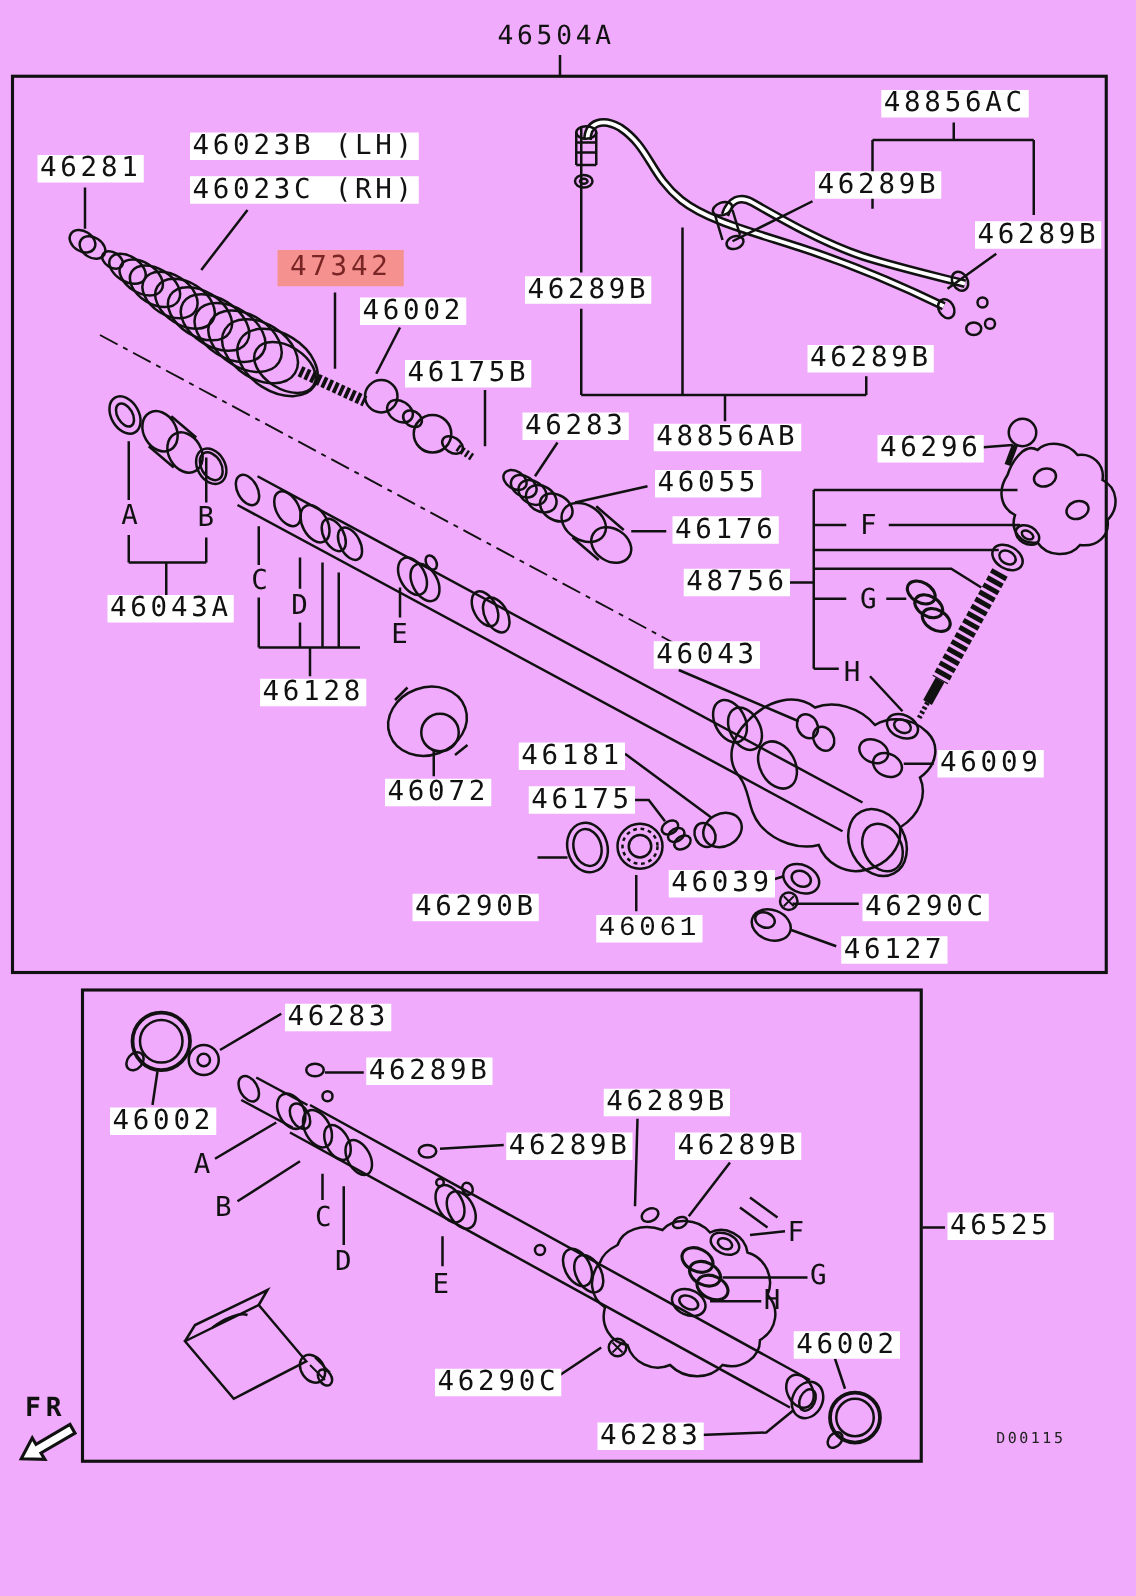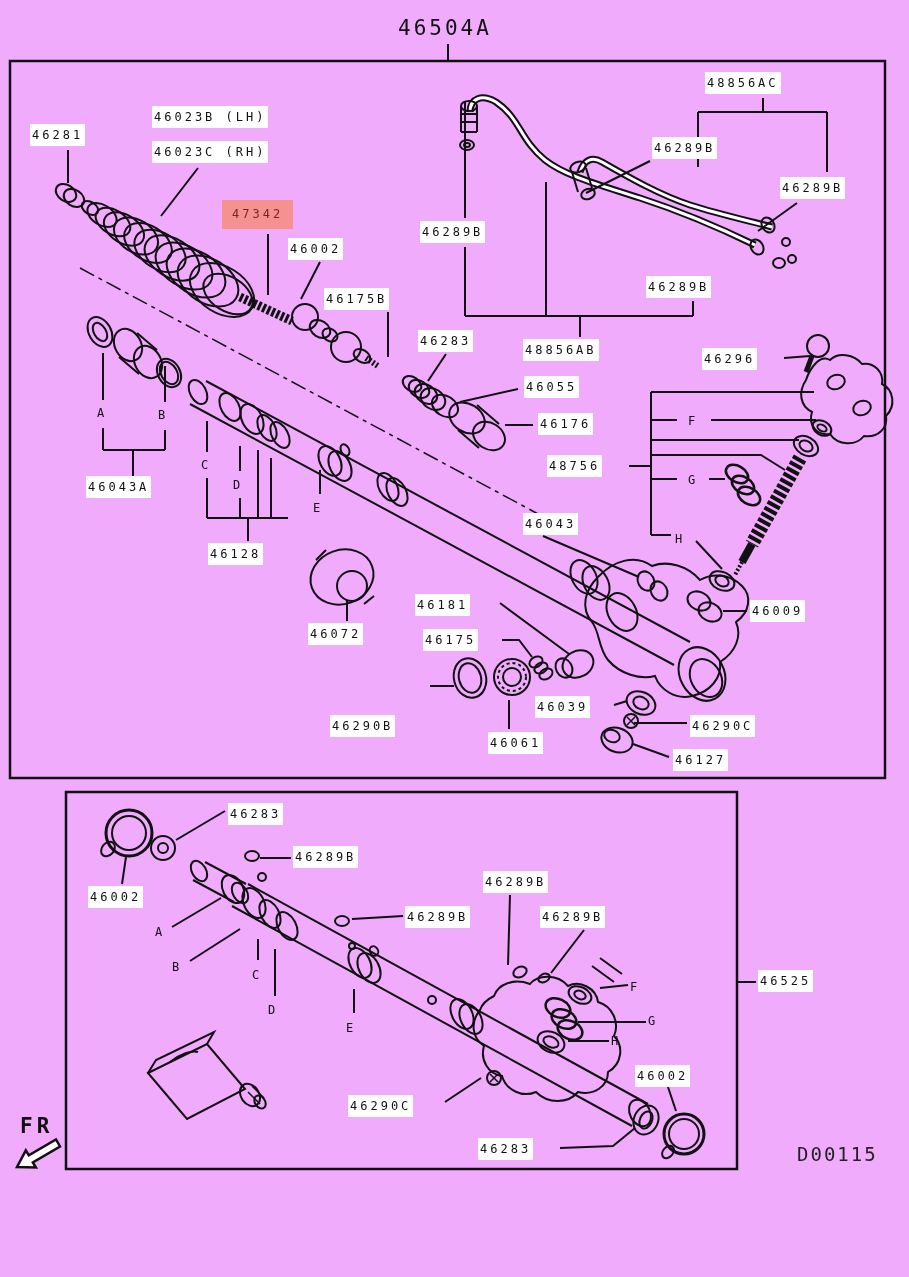--- a/index.html
+++ b/index.html
@@ -1,24 +1,24 @@
 <!DOCTYPE html>
 <html><head>
 <meta charset="utf-8">
 <style>
   html,body{margin:0;padding:0;background:#fff;}
   .stage{position:relative;width:909px;height:1277px;background:#f0abfc;overflow:hidden;
          font-family:"DejaVu Sans Mono", monospace;}
   .stage svg{position:absolute;left:0;top:0;}
-  .part-label{position:absolute;font-size:12px;line-height:22px;letter-spacing:3px;
+  .part-label{position:absolute;font-size:22px;line-height:22px;letter-spacing:3px;
               color:#111;white-space:nowrap;background:#fff;padding:0 2px;}
   .part-label.letter{background:transparent;padding:0;}
   .part-label.hl{padding:3px 10px 4px 10px;}
   .title-label{position:absolute;font-size:21px;letter-spacing:3px;color:#111;white-space:nowrap;}
-  .watermark{position:absolute;font-size:19px;letter-spacing:2px;color:#222;}
+  .watermark{position:absolute;font-size:12px;letter-spacing:2px;color:#222;}
   .fr-label{position:absolute;font-size:21px;letter-spacing:4px;color:#111;font-weight:bold;}
   .footer{position:absolute;left:0;top:1188px;width:909px;height:89px;
           display:flex;align-items:center;justify-content:center;gap:72px;}
   .footer span{font-family:"Liberation Sans", sans-serif;font-size:37px;letter-spacing:0.5px;
                transform:scaleX(0.8);transform-origin:center;}
 </style>
 </head>
 <body>
 
 <div class="stage">
@@ -305,21 +305,21 @@
       <div class="part-label letter" style="left: 688px; top: 469px;">G</div>
       <div class="part-label letter" style="left: 675px; top: 528px;">H</div>
       <div class="part-label" style="left: 523px; top: 513px;">46043</div>
       <div class="part-label" style="left: 750px; top: 600px; text-align: center;">46009</div>
       <div class="part-label" style="left: 415px; top: 594px;">46181</div>
       <div class="part-label" style="left: 308px; top: 623px;">46072</div>
       <div class="part-label" style="left: 423px; top: 629px;">46175</div>
       <div class="part-label" style="left: 330px; top: 675px; margin-top: 40px;">46290B</div>
       <div class="part-label" style="left: 535px; top: 696px;">46039</div>
       <div class="part-label" style="left: 690px; top: 715px;">46290C</div>
-      <div class="part-label" style="left: 488px; top: 732px;">46061</div>
+      <div class="part-label" style="left: 477px; top: 732px; font-family: Liberation Mono, monospace;">46061</div>
       <div class="part-label" style="left: 673px; top: 749px;">46127</div>
       <div class="part-label letter" style="left: 97px; top: 402px;">A</div>
       <div class="part-label letter" style="left: 158px; top: 404px;">B</div>
       <div class="part-label letter" style="left: 201px; top: 454px;">C</div>
       <div class="part-label letter" style="left: 233px; top: 474px;">D</div>
       <div class="part-label letter" style="left: 313px; top: 497px;">E</div>
       <div class="part-label" style="left: 86px; top: 476px;">46043A</div>
       <div class="part-label" style="left: 208px; top: 543px;">46128</div>
     </div>
 <div id="lower-labels">

